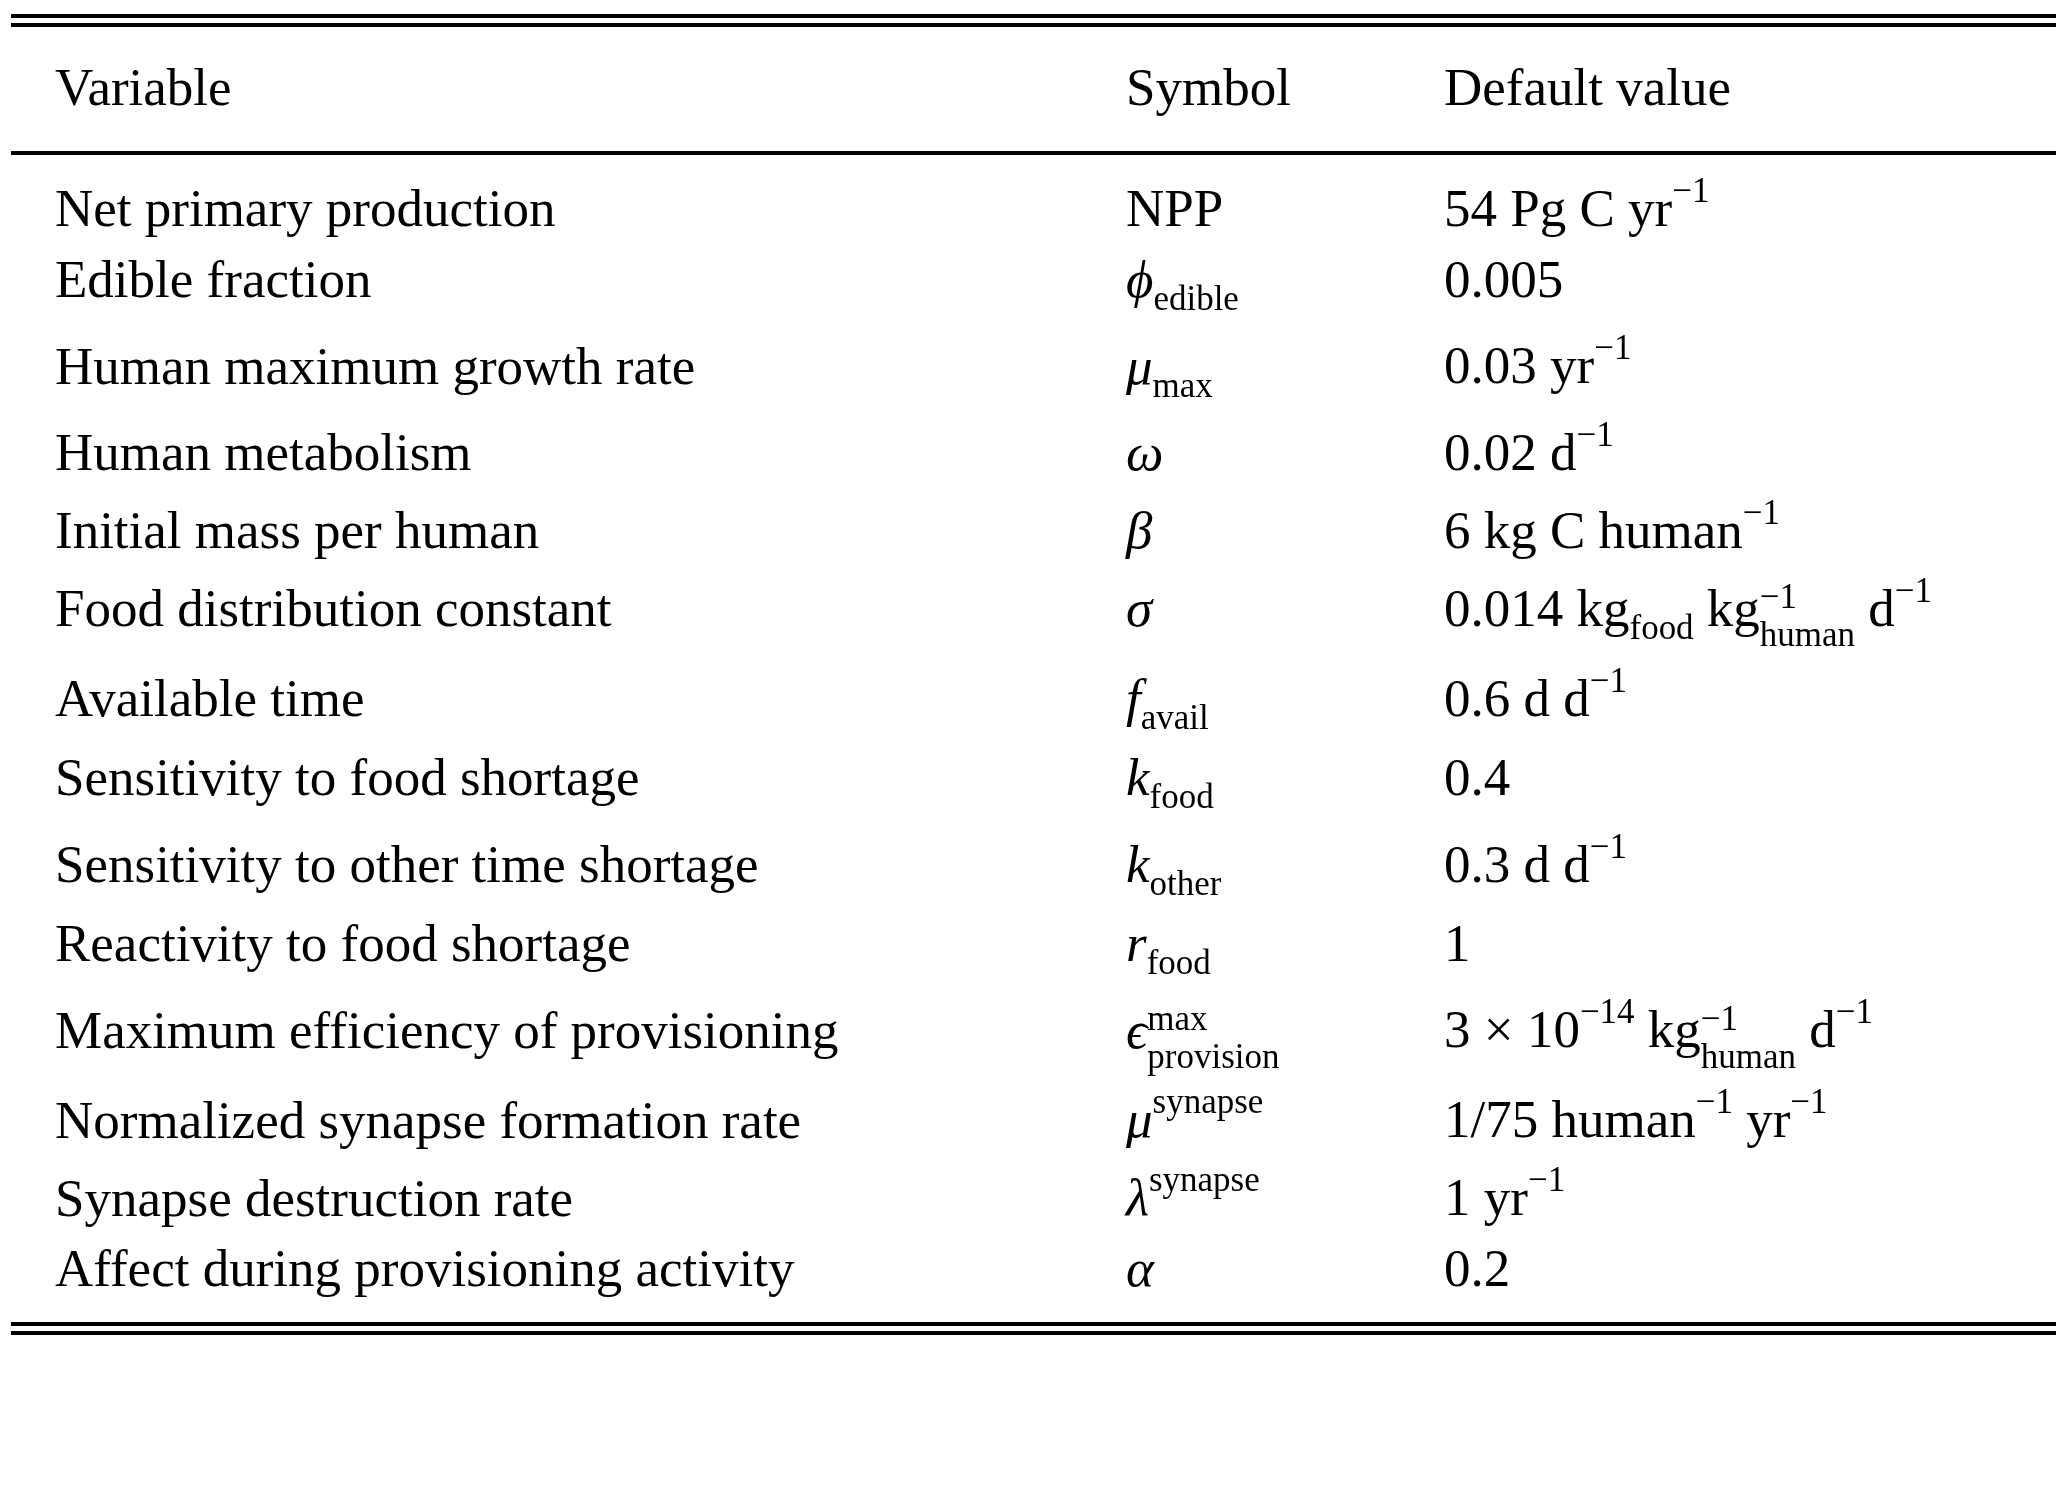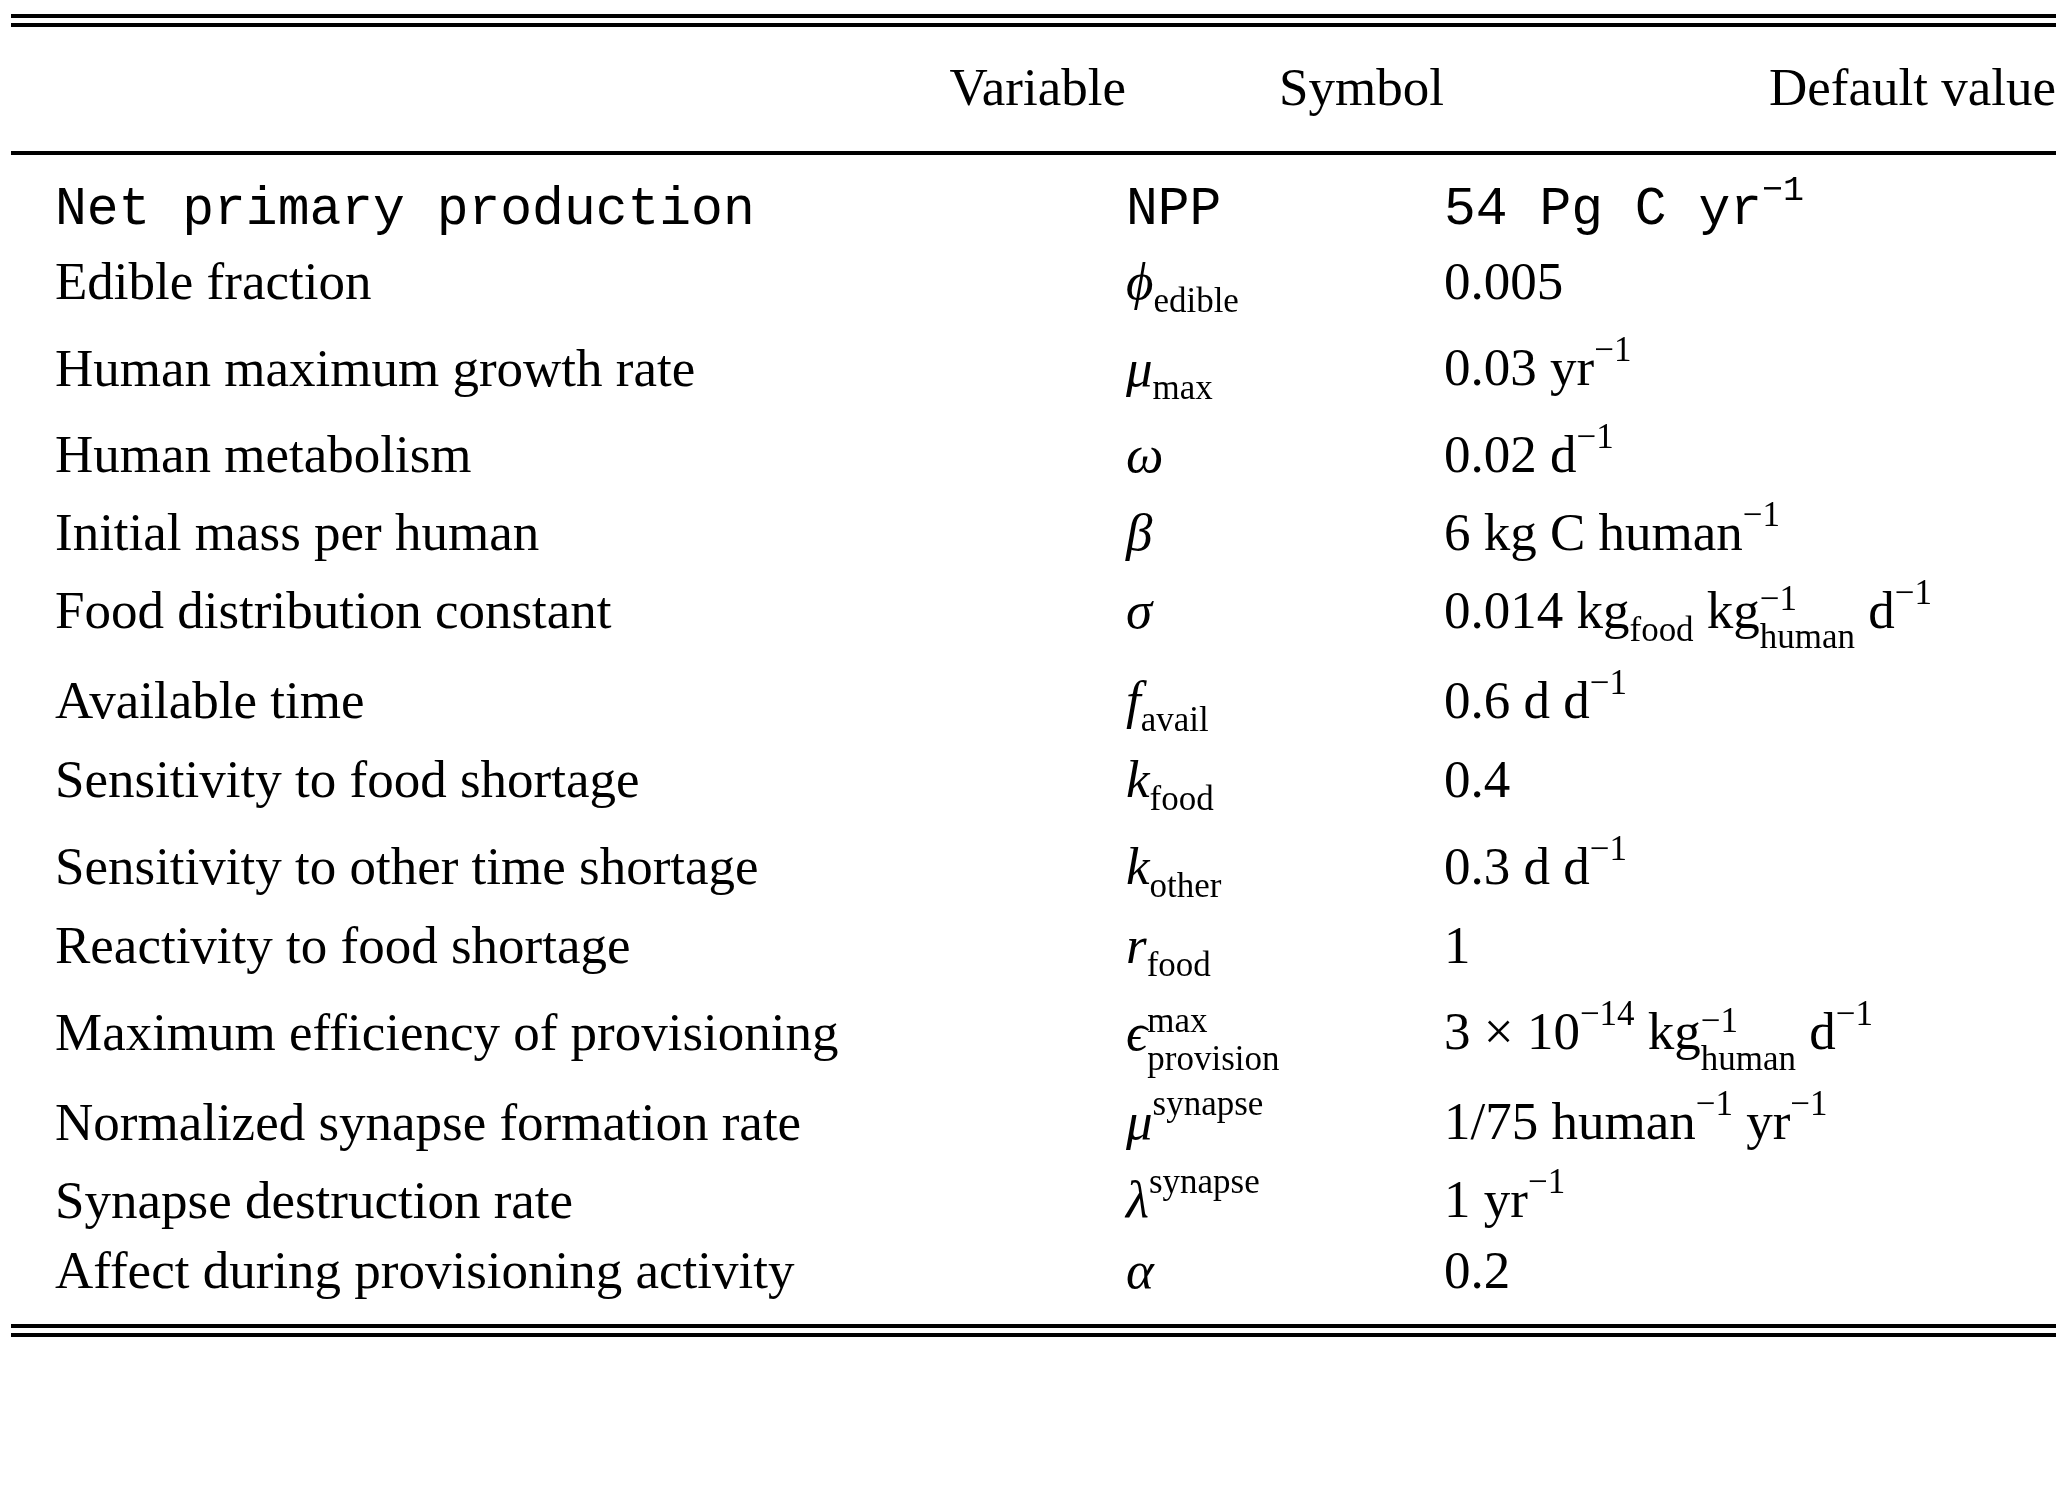--- a/index.html
+++ b/index.html
@@ -8,34 +8,34 @@
     font-family:"Liberation Serif","DejaVu Serif",serif;
     font-size:53px;color:#000;
   }
   .page{position:relative;width:2067px;height:1493px;}
   table.params{
     border-collapse:collapse;table-layout:fixed;
     width:2045px;margin:14px 11px 0 11px;
   }
   col.c1{width:1115px;} col.c2{width:318px;} col.c3{width:612px;}
   thead th{
-    text-align:right;font-weight:normal;font-size:53px;
+    text-align:left;font-weight:normal;font-size:53px;
     border-top:13px double #000;
     border-bottom:4px solid #000;
     padding:30px 0 34px 0;
   }
   thead th.first{padding-left:44px;}
   tbody td{
     vertical-align:baseline;
     padding:4px 0 5px 0;
     line-height:1.16;
     white-space:nowrap;
   }
   td.c-var{padding-left:44px;}
-  tbody tr:first-child td{padding-top:16px;font-family:Liberation Mono, monospace;}
+  tbody tr:first-child td{padding-top:16px;}
   tbody tr:last-child td{border-bottom:13px double #000;padding-bottom:22px;}
   
   .sg-r{font-style:normal;}
   .sg-i{font-style:italic;}
   .sg-sup{font-size:0.66em;vertical-align:0.7em;font-style:normal;}
   .sg-sub{font-size:0.66em;vertical-align:-0.36em;font-style:normal;}
   .sg-subi{font-size:0.66em;vertical-align:-0.36em;font-style:italic;margin-right:0.08em;}
   .stack{
     display:inline-flex;flex-direction:column;align-items:flex-start;
     font-size:0.66em;line-height:1.08;

